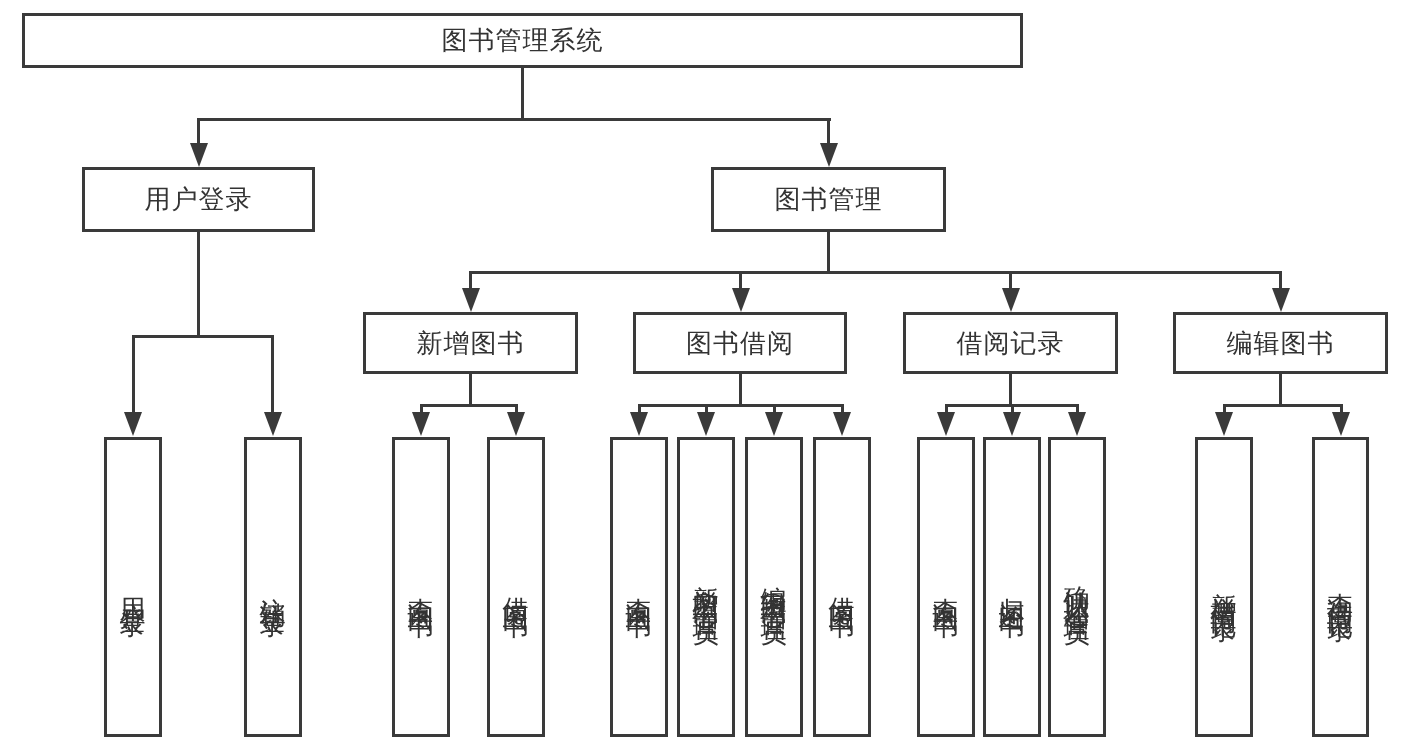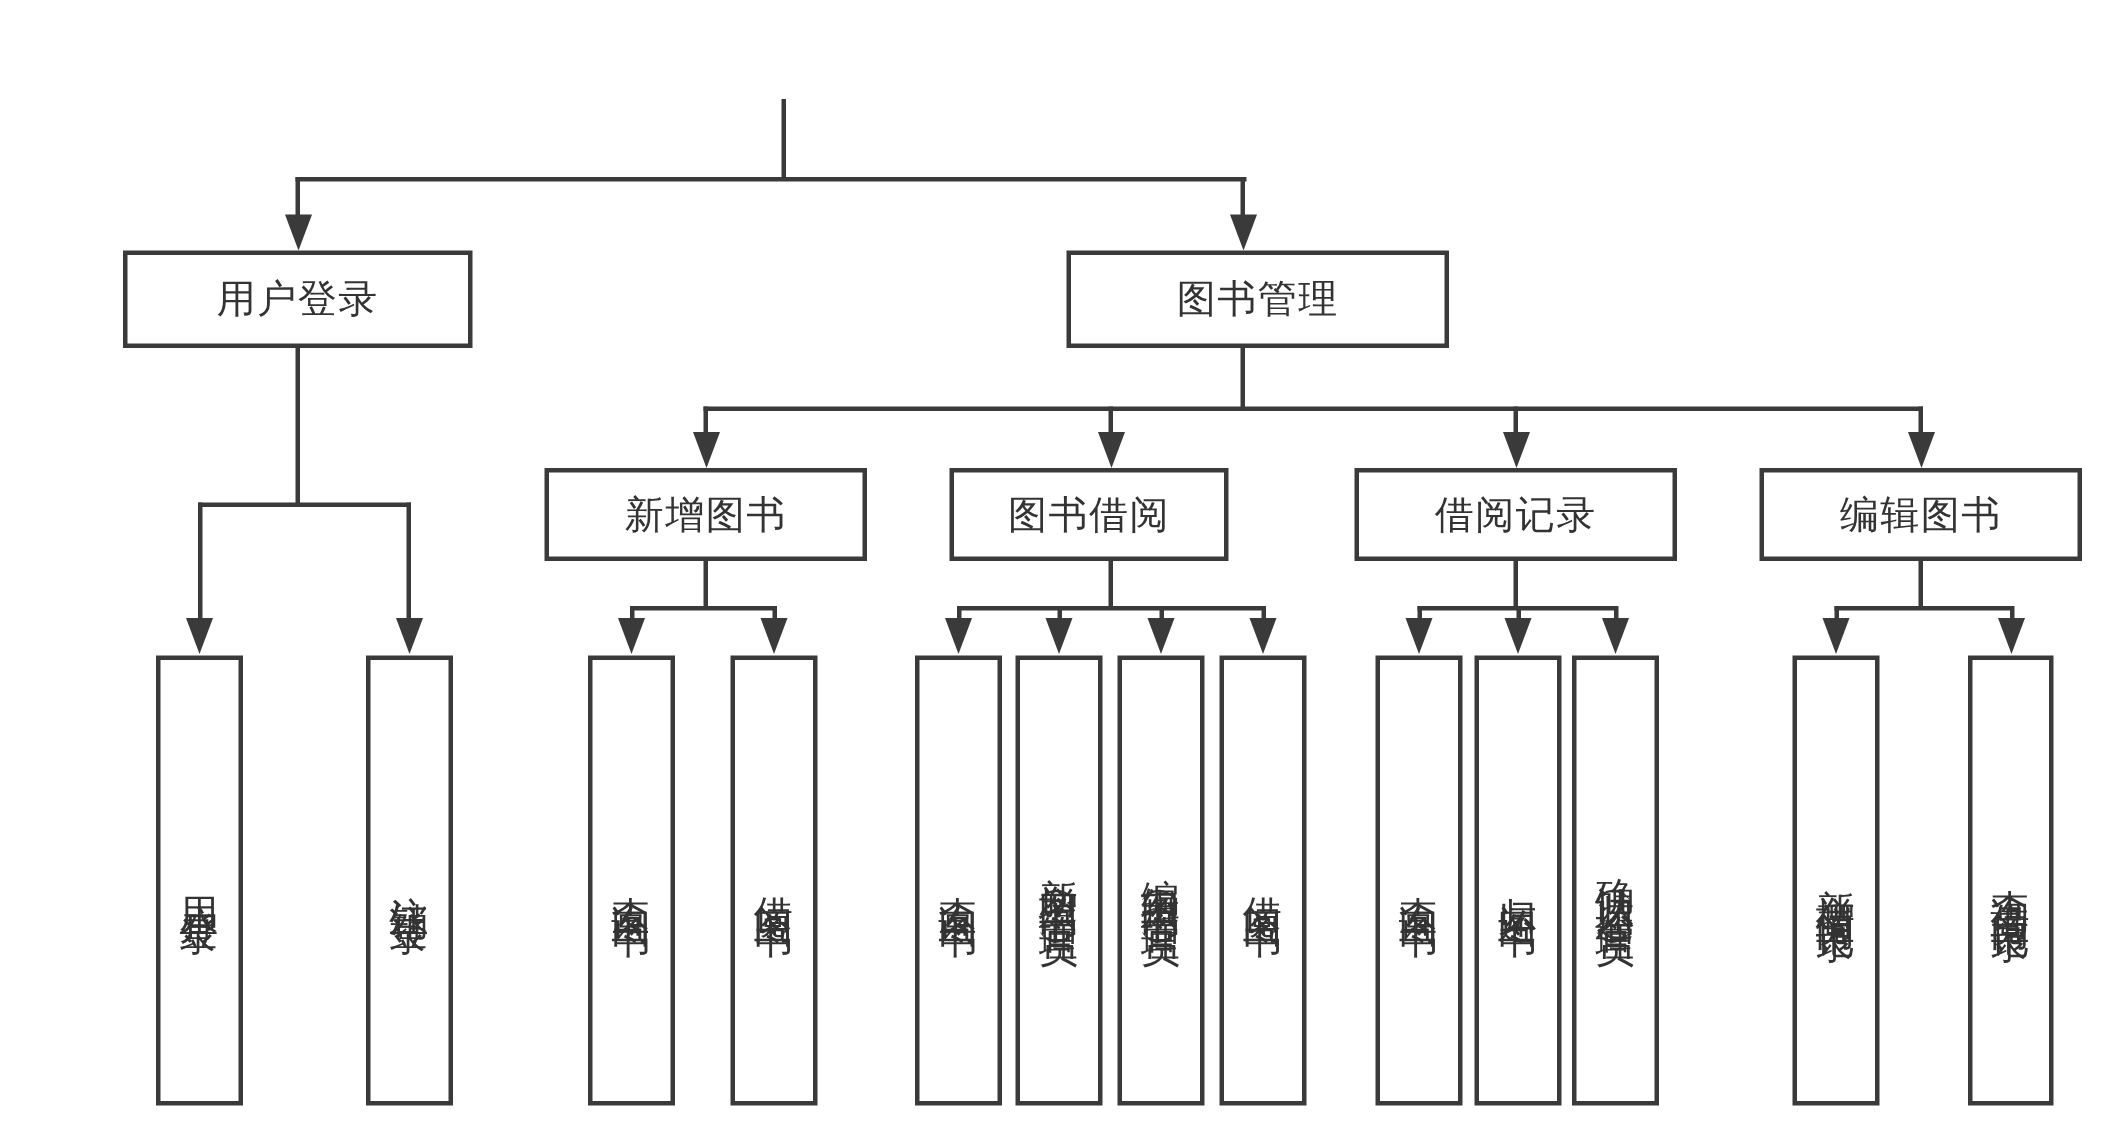--- a/index.html
+++ b/index.html
@@ -107,32 +107,35 @@
   <div class="vline" style="left:1076px;top:404px;height:10px;"></div>
   <div class="ahead" style="left:1068px;top:412px;"></div>
 
   <div class="vline" style="left:1279px;top:373px;height:33px;"></div>
   <div class="hline" style="left:1223px;top:404px;width:119px;"></div>
   <div class="vline" style="left:1223px;top:404px;height:10px;"></div>
   <div class="ahead" style="left:1215px;top:412px;"></div>
   <div class="vline" style="left:1340px;top:404px;height:10px;"></div>
   <div class="ahead" style="left:1332px;top:412px;"></div>
 
+  <div class="box hbox" style="left:22px;top:13px;width:1001px;height:55px;">
+    <span>图书管理系统</span>
+  </div>
 
   <div class="box hbox" style="left:82px;top:167px;width:233px;height:65px;">
     <span>用户登录</span>
   </div>
-  <div class="box hbox" style="left:711px;top:167px;width:255px;height:65px;">
+  <div class="box hbox" style="left:711px;top:167px;width:235px;height:65px;">
     <span>图书管理</span>
   </div>
 
   <div class="box hbox" style="left:363px;top:312px;width:215px;height:62px;">
     <span>新增图书</span>
   </div>
-  <div class="box hbox" style="left:633px;top:312px;width:186px;height:62px;">
+  <div class="box hbox" style="left:633px;top:312px;width:214px;height:62px;">
     <span>图书借阅</span>
   </div>
   <div class="box hbox" style="left:903px;top:312px;width:215px;height:62px;">
     <span>借阅记录</span>
   </div>
   <div class="box hbox" style="left:1173px;top:312px;width:215px;height:62px;">
     <span>编辑图书</span>
   </div>
 
   <div class="box vbox" style="left:104px;top:437px;width:58px;height:300px;">

